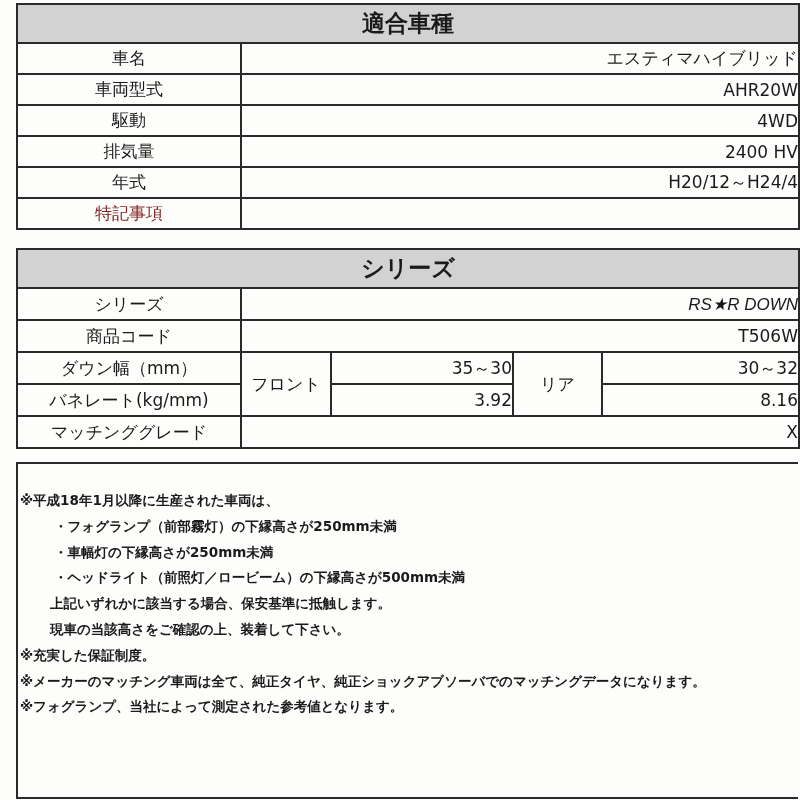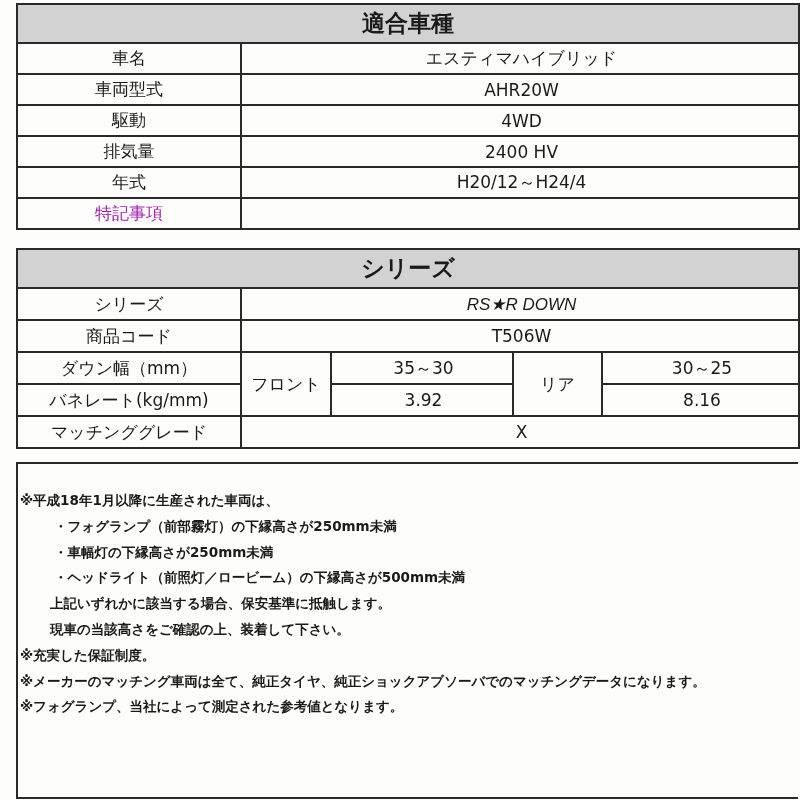--- a/index.html
+++ b/index.html
@@ -12,22 +12,22 @@
     table-layout: fixed; background: #fdfefc;
   }
   table.spec td, table.spec th {
     border: 2px solid #2a2a2a; padding: 0; font-size: 17px; font-weight: normal;
     overflow: hidden; white-space: nowrap; margin-top: 24px;
   }
   table.spec th.head {
     background: #d2d2d2; font-size: 23px; font-weight: bold; text-align: center; height: 37px;
   }
   td.lbl { text-align: center; }
-  td.val { text-align: center; padding-left: 3px !important; }
-  td.red { color: #a21caf; font-weight: bold; }
+  td.val { text-align: right; padding-left: 3px !important; }
+  td.red { color: #7f1d1d; font-weight: bold; }
   #t1 { top: 3px; }
   #t1 td { height: 29px; }
   #t2 { top: 248px; }
   #t2 td { height: 30px; }
   .series-logo { font-style: italic; font-family: "Liberation Sans", sans-serif; font-size: 17px; }
   .notes {
     position: absolute; left: 16px; top: 462px; width: 780px; height: 333px;
     border: 2px solid #2a2a2a; border-right: none; background: #fdfefc;
     font-size: 13.5px; line-height: 25.8px;
   }
@@ -93,21 +93,21 @@
   </tr>
   <tr>
     <td class="lbl">商品コード</td>
     <td class="val" colspan="4">T506W</td>
   </tr>
   <tr>
     <td class="lbl">ダウン幅（mm）</td>
     <td class="lbl" rowspan="2">フロント</td>
     <td class="val">35～30</td>
     <td class="lbl" rowspan="2">リア</td>
-    <td class="val">30～25</td>
+    <td class="val">30～32</td>
   </tr>
   <tr>
     <td class="lbl">バネレート(kg/mm)</td>
     <td class="val">3.92</td>
     <td class="val">8.16</td>
   </tr>
   <tr>
     <td class="lbl">マッチンググレード</td>
     <td class="val" colspan="4">X</td>
   </tr>

